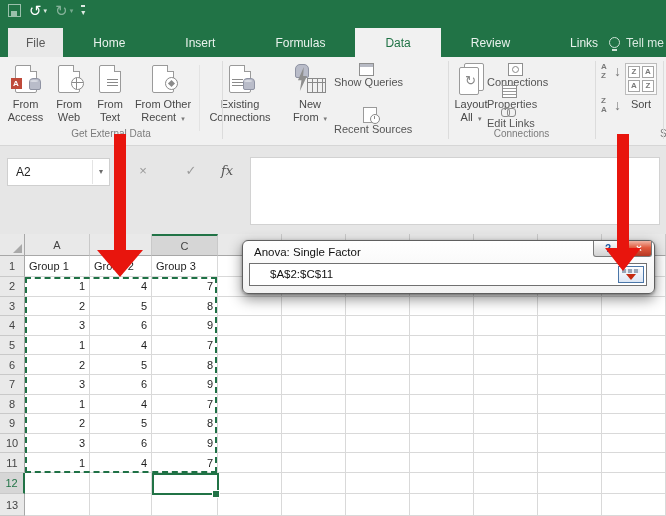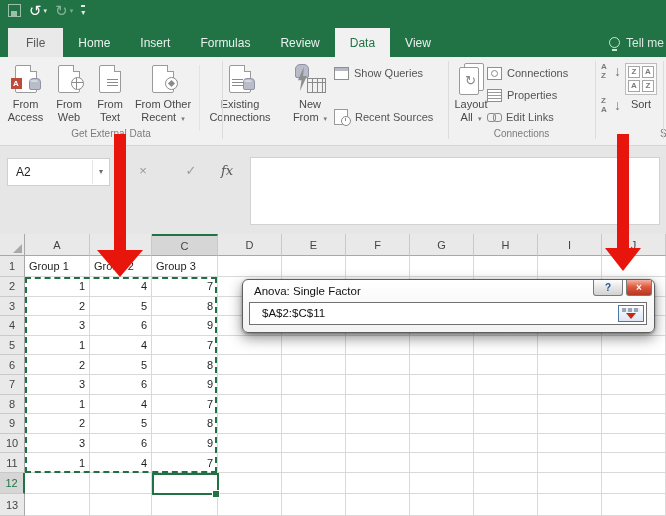--- a/index.html
+++ b/index.html
@@ -11,35 +11,35 @@
   .qat{position:absolute;top:3px;display:flex;align-items:center;color:#fff;}
   .qat-item{margin-right:8px;display:flex;align-items:center;}
   .saveicon{width:11px;height:11px;border:1px solid rgba(255,255,255,.55);position:relative;}
   .saveicon:after{content:"";position:absolute;left:2px;bottom:0;width:6px;height:5px;background:rgba(255,255,255,.55);}
   .glyph-undo{font-size:15px;line-height:15px;color:#fff;}
   .glyph-redo{font-size:15px;line-height:15px;color:rgba(255,255,255,.45);}
   .qat .dd{font-size:7px;margin-left:2px;color:rgba(255,255,255,.85);}
   .qat .dd.dim{color:rgba(255,255,255,.4);}
   .qat-custom{border-top:2px solid rgba(255,255,255,.85);font-size:8px;line-height:9px;padding-top:1px;color:rgba(255,255,255,.85);}
   #tabrow{position:absolute;left:0;top:28px;width:666px;height:29px;background:#217346;display:flex;align-items:stretch;}
-  .tab{padding:0 15px;display:flex;align-items:center;font-size:12px;color:#e9f2ed;cursor:default;white-space:nowrap;}
+  .tab{padding:0 30px;display:flex;align-items:center;font-size:12px;color:#e9f2ed;cursor:default;white-space:nowrap;}
   .tab.file{background:#e9e9e9;color:#5a5a5a;padding:0 18px;}
   .tab.active{background:#f1f1f1;color:#217346;}
   #tellme{position:absolute;right:0;top:28px;height:29px;display:flex;align-items:center;color:#d9e9e0;font-size:12px;padding-right:2px;}
   .bulb{width:9px;height:9px;border:1px solid #cfe3d7;border-radius:50%;position:relative;margin-right:6px;}
   .bulb:after{content:"";position:absolute;left:2px;bottom:-4px;width:5px;height:2px;background:#cfe3d7;}
   
   #ribbon{position:absolute;left:0;top:57px;width:666px;height:88px;background:#f1f1f1;border-bottom:1px solid #d6d6d6;}
   .gsep{position:absolute;top:4px;height:78px;width:1px;background:#dcdcdc;}
   .gsep.minor{background:#e3e3e3;top:8px;height:66px;}
   .grplab{position:absolute;top:71px;font-size:10px;color:#7b7b7b;text-align:center;white-space:nowrap;}
   .bigbtn{position:absolute;top:3px;text-align:center;font-size:11px;color:#494949;}
   .bigbtn .icn{height:38px;display:flex;align-items:center;justify-content:center;}
   .bigbtn .lab{line-height:13px;}
-  .smallbtn{position:absolute;height:20px;display:flex;align-items:center;font-size:11px;color:#555;white-space:nowrap;}
+  .smallbtn{position:absolute;height:20px;display:flex;align-items:center;font-size:11px;color:#555;white-space:nowrap;flex-direction:column;}
   .smallbtn .si{margin-right:5px;flex:none;}
   .ddarrow{font-size:7px;color:#7a7a7a;margin-left:2px;}
   
   .doc{width:20px;height:26px;background:#fff;border:1px solid #9a9a9a;border-radius:2px;position:relative;}
   .doc:before{content:"";position:absolute;top:-1px;right:-1px;width:6px;height:6px;background:#f1f1f1;border-left:1px solid #9a9a9a;border-bottom:1px solid #9a9a9a;}
   .badge-a{position:absolute;left:-5px;bottom:3px;width:11px;height:11px;background:#bf4a3a;color:#fff;font-size:8px;line-height:11px;font-weight:bold;text-align:center;}
   .cyl{position:absolute;right:-5px;bottom:2px;width:10px;height:10px;background:#b9bcc9;border-radius:4px 4px 2px 2px;border:1px solid #8f93a3;}
   .cyl:after{content:"";position:absolute;left:0;top:1px;width:8px;height:2px;background:#d8dae2;border-radius:50%;}
   .badge-globe{position:absolute;right:-5px;bottom:2px;width:11px;height:11px;border:1px solid #8a8a8a;border-radius:50%;background:#fff;}
   .badge-globe:before{content:"";position:absolute;left:0;top:4px;width:11px;height:1px;background:#8a8a8a;}
@@ -97,28 +97,28 @@
   .corner .tri{position:absolute;right:2px;bottom:2px;width:0;height:0;border-left:9px solid transparent;border-bottom:9px solid #a9a9a9;}
   .cell{position:absolute;box-sizing:border-box;background:#fff;border-right:1px solid #d9d9d9;border-bottom:1px solid #d9d9d9;
         font-size:11px;color:#1f1f1f;display:flex;align-items:center;}
   .cell.txt{justify-content:flex-start;padding-left:4px;}
   .cell.num{justify-content:flex-end;padding-right:4px;}
   #ants{position:absolute;left:25px;top:43px;width:192px;height:196px;border:2px dashed #1e7145;box-sizing:border-box;pointer-events:none;}
   #activecell{position:absolute;left:152px;top:239px;width:67px;height:22px;border:2px solid #217346;box-sizing:border-box;}
   #fillhandle{position:absolute;left:212px;top:256px;width:6px;height:6px;background:#217346;border:1px solid #fff;}
   
   #dialog{position:absolute;left:242px;top:240px;width:411px;height:52px;background:linear-gradient(#ffffff,#f2f2f2);
-          border:1px solid #5f5f5f;border-radius:6px;box-shadow:0 5px 14px rgba(0,0,0,.45),0 1px 3px rgba(0,0,0,.35);z-index:20;margin-top:39px;}
+          border:1px solid #5f5f5f;border-radius:6px;box-shadow:0 5px 14px rgba(0,0,0,.45),0 1px 3px rgba(0,0,0,.35);z-index:20;}
   #dlg-title{position:absolute;left:11px;top:5px;font-size:11.5px;color:#111;}
   .capbtn{position:absolute;top:0;height:16px;box-sizing:border-box;border:1px solid #7a7a7a;border-top:none;
           border-radius:0 0 3px 3px;text-align:center;font-size:10px;line-height:15px;font-weight:bold;}
   #dlg-help{left:350px;width:30px;background:linear-gradient(#fdfdfd,#e8e8e8 45%,#d2d2d2);color:#1e56a0;}
   #dlg-close{left:383px;width:26px;background:linear-gradient(#f0b4a4,#e05a3e 45%,#b53722);color:#fff;}
   #dlg-input{position:absolute;left:6px;top:22px;width:398px;height:23px;box-sizing:border-box;background:#fff;border:1px solid #707070;
-             font-size:11.5px;color:#111;line-height:21px;padding-left:12px;}
+             font-size:11.5px;color:#111;line-height:21px;padding-left:20px;}
   #collapse-btn{position:absolute;right:2px;top:2px;width:26px;height:17px;box-sizing:border-box;border:1px solid #4a76a8;
                 background:linear-gradient(#ffffff,#dce6f4);}
   #collapse-btn .bar{position:absolute;left:3px;top:2px;right:3px;height:4px;
                 background:repeating-linear-gradient(90deg,#9aa7b8 0 4px,#e8edf5 4px 6px);}
   #collapse-btn .rar{position:absolute;left:7px;top:7px;width:0;height:0;border-left:5px solid transparent;border-right:5px solid transparent;border-top:6px solid #c52a10;}
   
   .arrow{position:absolute;z-index:40;}
   #arrowL-shaft{left:114px;top:134px;width:12px;height:117px;background:#e8150d;}
   #arrowL-head{left:97px;top:250px;width:0;height:0;border-left:23px solid transparent;border-right:23px solid transparent;border-top:27px solid #e8150d;}
   #arrowR-shaft{left:617px;top:134px;width:12px;height:115px;background:#e8150d;}
@@ -146,23 +146,23 @@
           <span class="qat-custom">▾</span>
         </span>
     </div>
   </div>
 
   <div id="tabrow" style="padding-left: 8px;">
       <div class="tab file">File</div>
       <div class="tab">Home</div>
       <div class="tab">Insert</div>
       <div class="tab">Formulas</div>
+      <div class="tab active">Data</div>
       <div class="tab">Review</div>
-      <div class="tab active">Data</div>
-      <div class="tab">View</div>
+      <div class="tab">Links</div>
     </div>
   <div id="tellme">
     <span class="bulb"></span>
     <span>Tell me</span>
   </div>
 
   <div id="ribbon">
 
     <div class="bigbtn" style="left:2px;width:47px;">
       <div class="icn">

